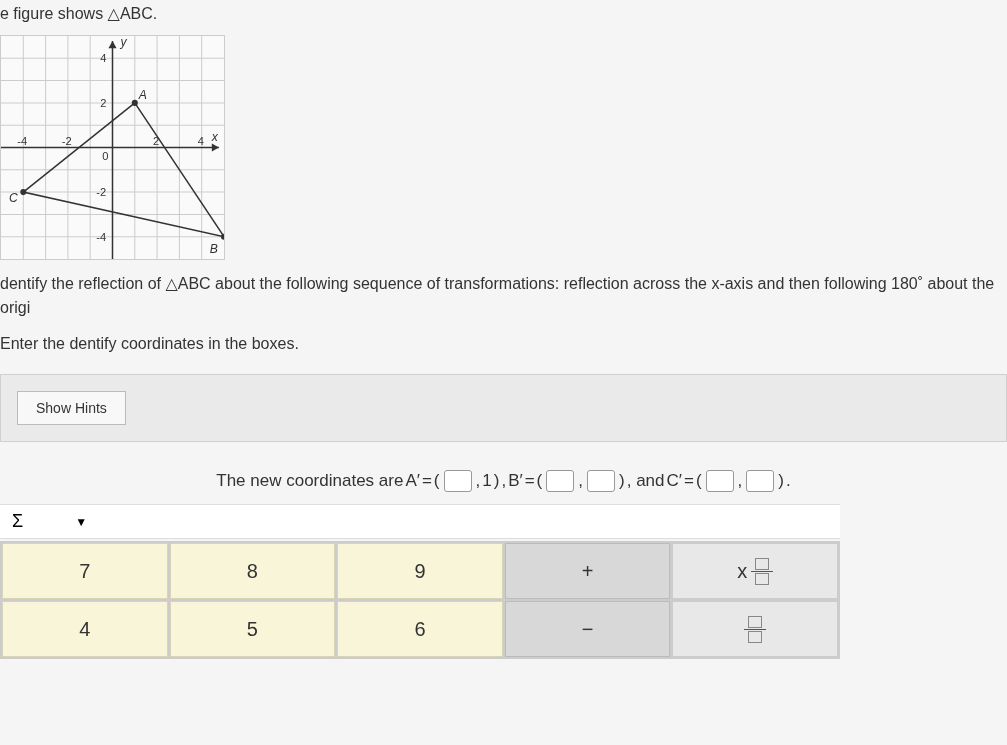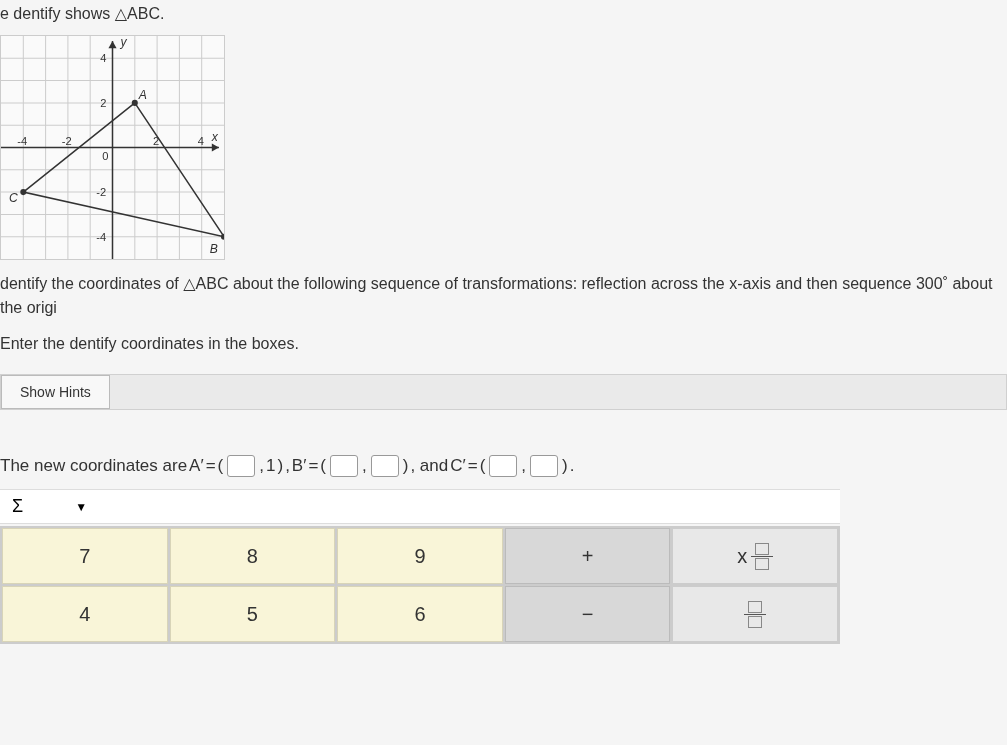--- a/index.html
+++ b/index.html
@@ -31,38 +31,40 @@
     }
     .instruction {
       font-size: 16px;
       color: #333;
       margin: 12px 0;
       line-height: 1.5;
     }
     .hint-section {
       background: #eaeaea;
       border: 1px solid #d0d0d0;
+      padding: 16px;
       margin: 18px 0;
     }
     .show-hints-btn {
       background: #f8f8f8;
       border: 1px solid #bbb;
       padding: 8px 18px;
       font-size: 14px;
       color: #333;
       cursor: pointer;
     }
     .answer-row {
       font-size: 17px;
       color: #333;
-      margin: 45px 0 12px 0;
+      margin: 28px 0 12px 0;
       display: flex;
       align-items: center;
       flex-wrap: wrap;
       gap: 2px;
+      justify-content: center;
     }
     .answer-box {
       display: inline-block;
       width: 28px;
       height: 22px;
       border: 1px solid #999;
       border-radius: 3px;
       background: #fff;
       vertical-align: middle;
       margin: 0 2px;
@@ -118,21 +120,21 @@
       background: #555;
     }
     .xfrac { display: flex; align-items: center; gap: 4px; }
     .xfrac-col { display: flex; flex-direction: column; align-items: center; gap:1px;}
     .keypad-wrap { width: 840px; }
   </style>
 </head>
 <body>
 
 <div class="problem-text">
-  <span>e dentify shows △</span><span class="italic">ABC</span><span>.</span>
+  <span>e figure shows △</span><span class="italic">ABC</span><span>.</span>
 </div>
 
 <div class="graph-container">
   <svg class="graph-svg" viewBox="0 0 220 220">
     <g stroke="#ccc" stroke-width="1">
       <line x1="0" y1="22" x2="220" y2="22"></line>
         <line x1="0" y1="44" x2="220" y2="44"></line>
       <line x1="0" y1="66" x2="220" y2="66"></line>
         <line x1="0" y1="88" x2="220" y2="88"></line>
       <line x1="0" y1="132" x2="220" y2="132"></line>
@@ -167,21 +169,21 @@
     <text x="60" y="108" font-size="11" fill="#333">-2</text>
     <text x="150" y="108" font-size="11" fill="#333">2</text>
     <text x="194" y="108" font-size="11" fill="#333">4</text>
     <text x="136" y="62" font-size="12" font-style="italic" fill="#333">A</text>
     <text x="206" y="214" font-size="12" font-style="italic" fill="#333">B</text>
     <text x="8" y="164" font-size="12" font-style="italic" fill="#333">C</text>
   </svg>
 </div>
 
 <div class="instruction">
-  <span>dentify the coordinates of △</span><span class="italic">ABC</span><span> about the following sequence of transformations: reflection across the </span><span class="italic">x</span><span>-axis and then sequence </span><span>300˚</span><span> about the origi</span>
+  <span>dentify the reflection of △</span><span class="italic">ABC</span><span> about the following sequence of transformations: reflection across the </span><span class="italic">x</span><span>-axis and then following </span><span>180˚</span><span> about the origi</span>
 </div>
 
 <div class="instruction">Enter the dentify coordinates in the boxes.</div>
 
 <div class="hint-section">
   <button class="show-hints-btn">Show Hints</button>
 </div>
 
 <div class="answer-row">
   <span>The new coordinates are </span>

